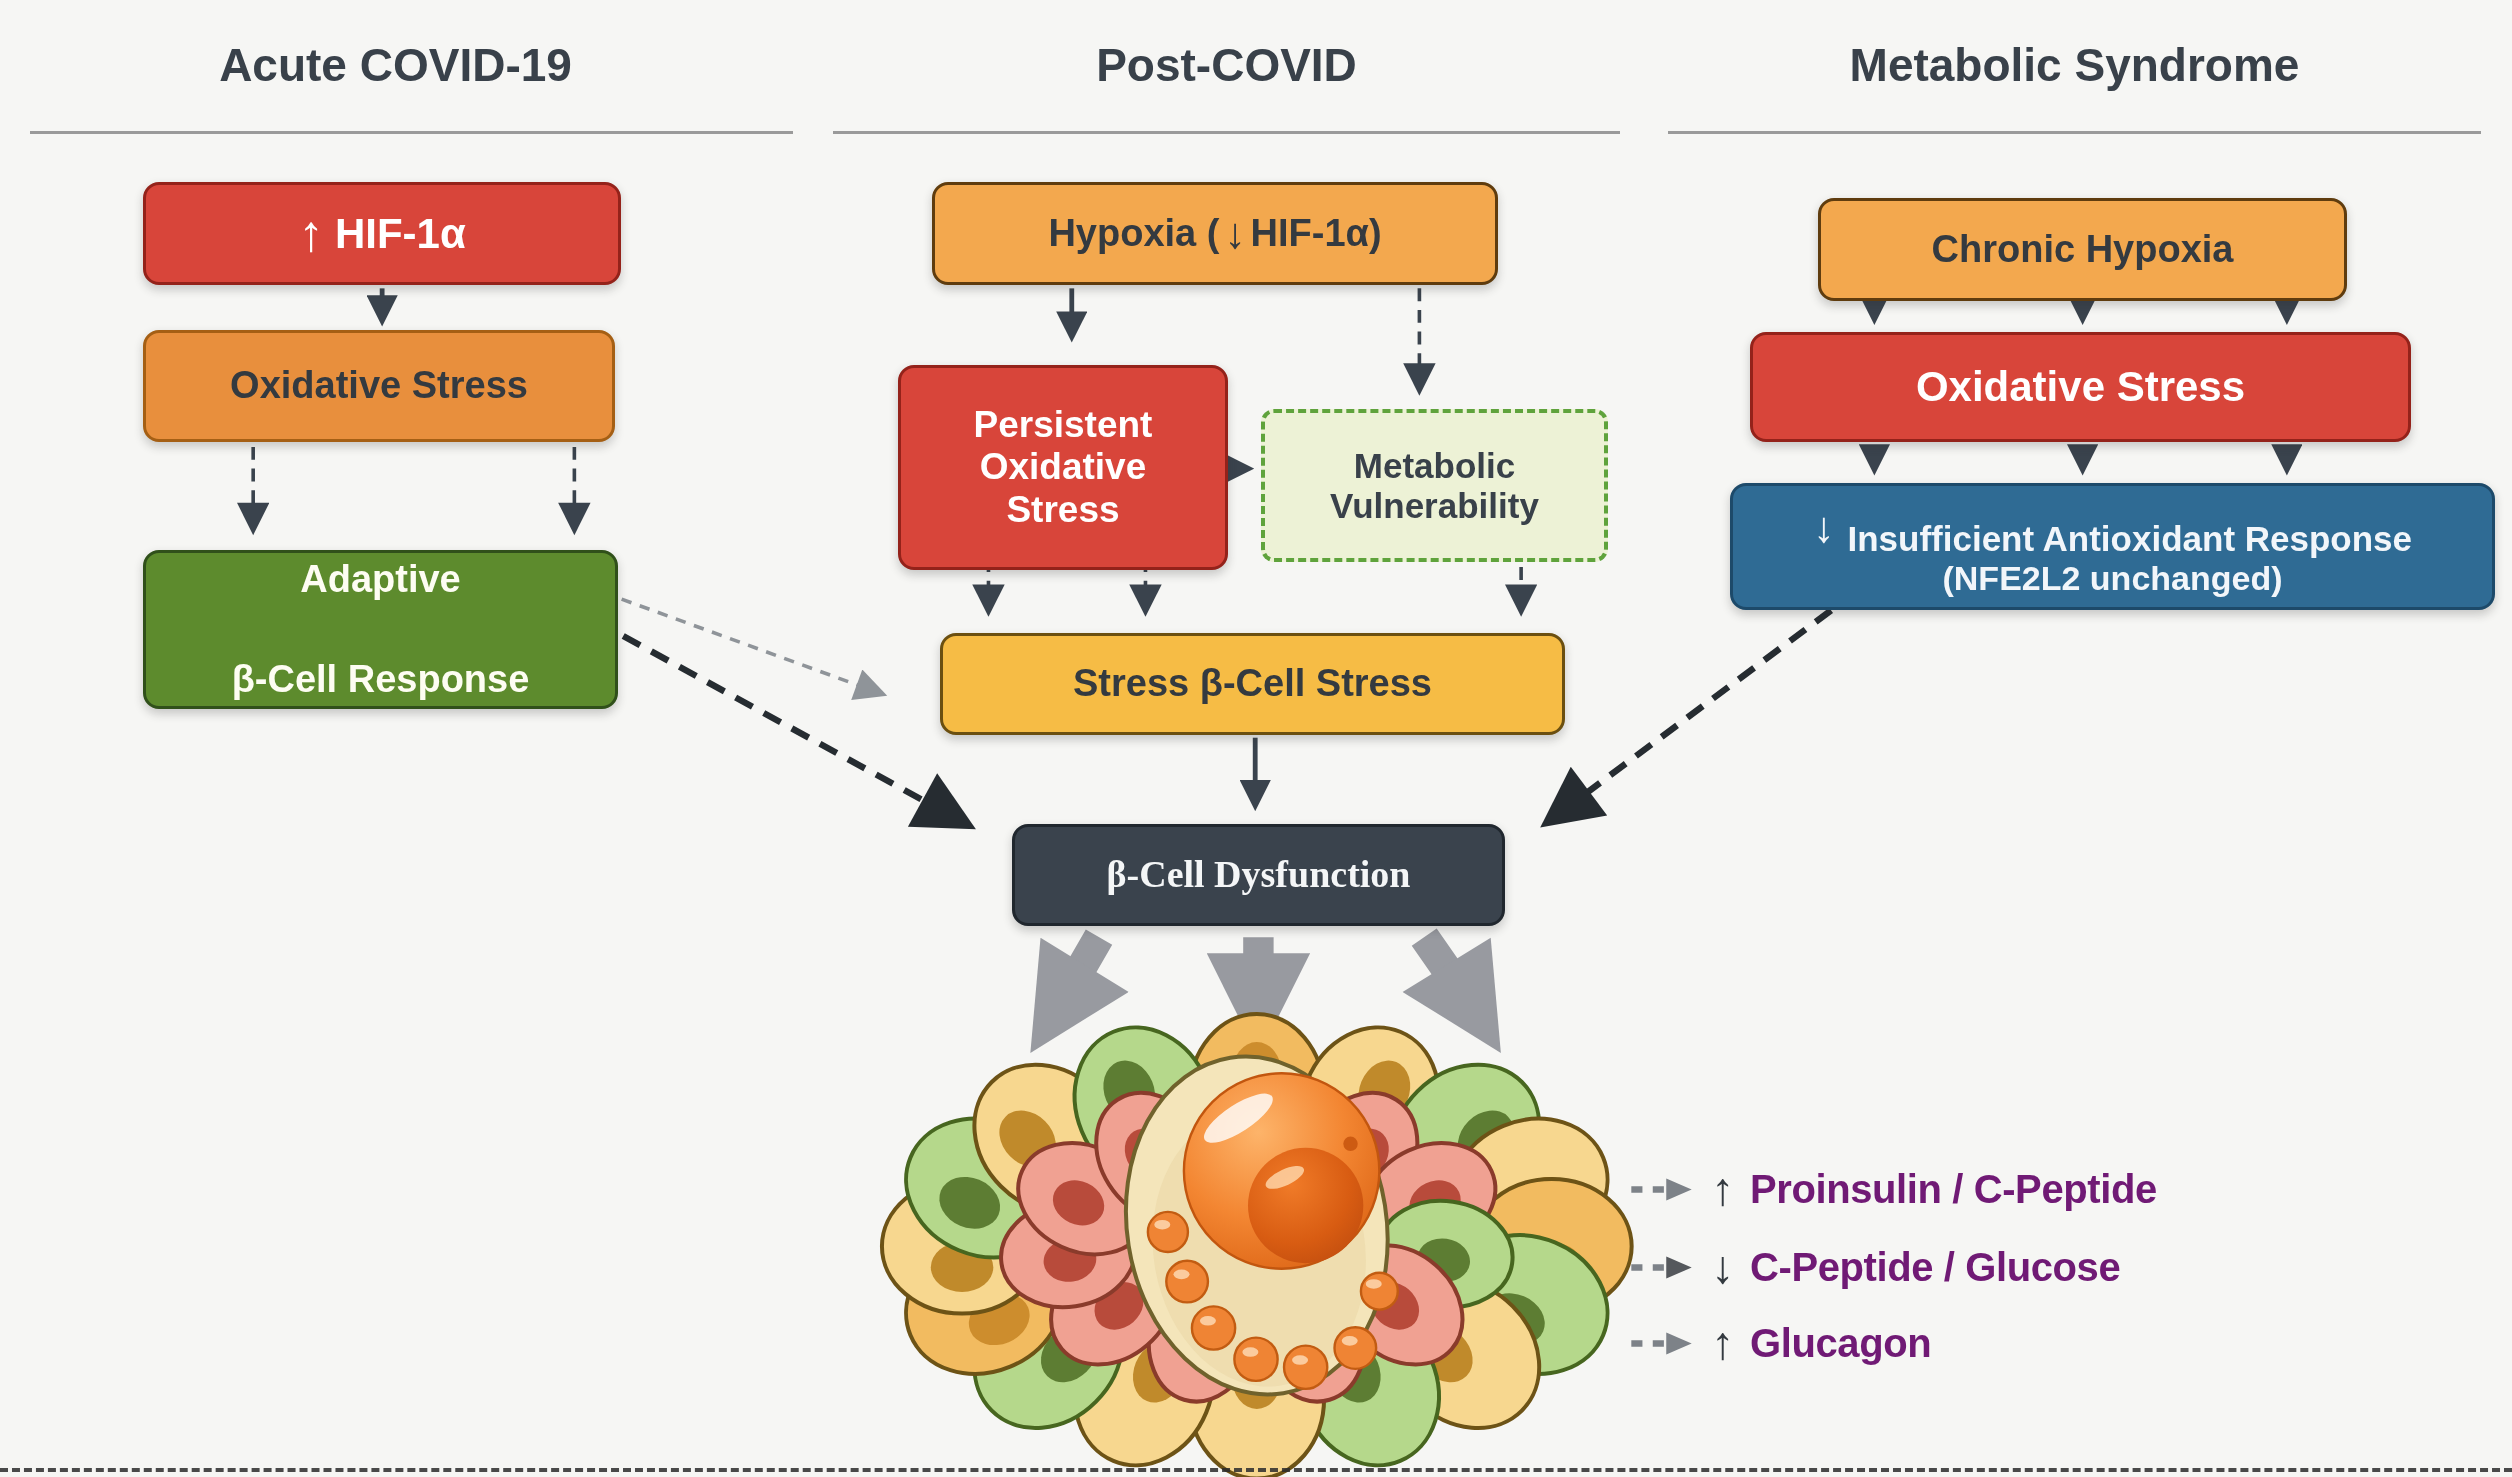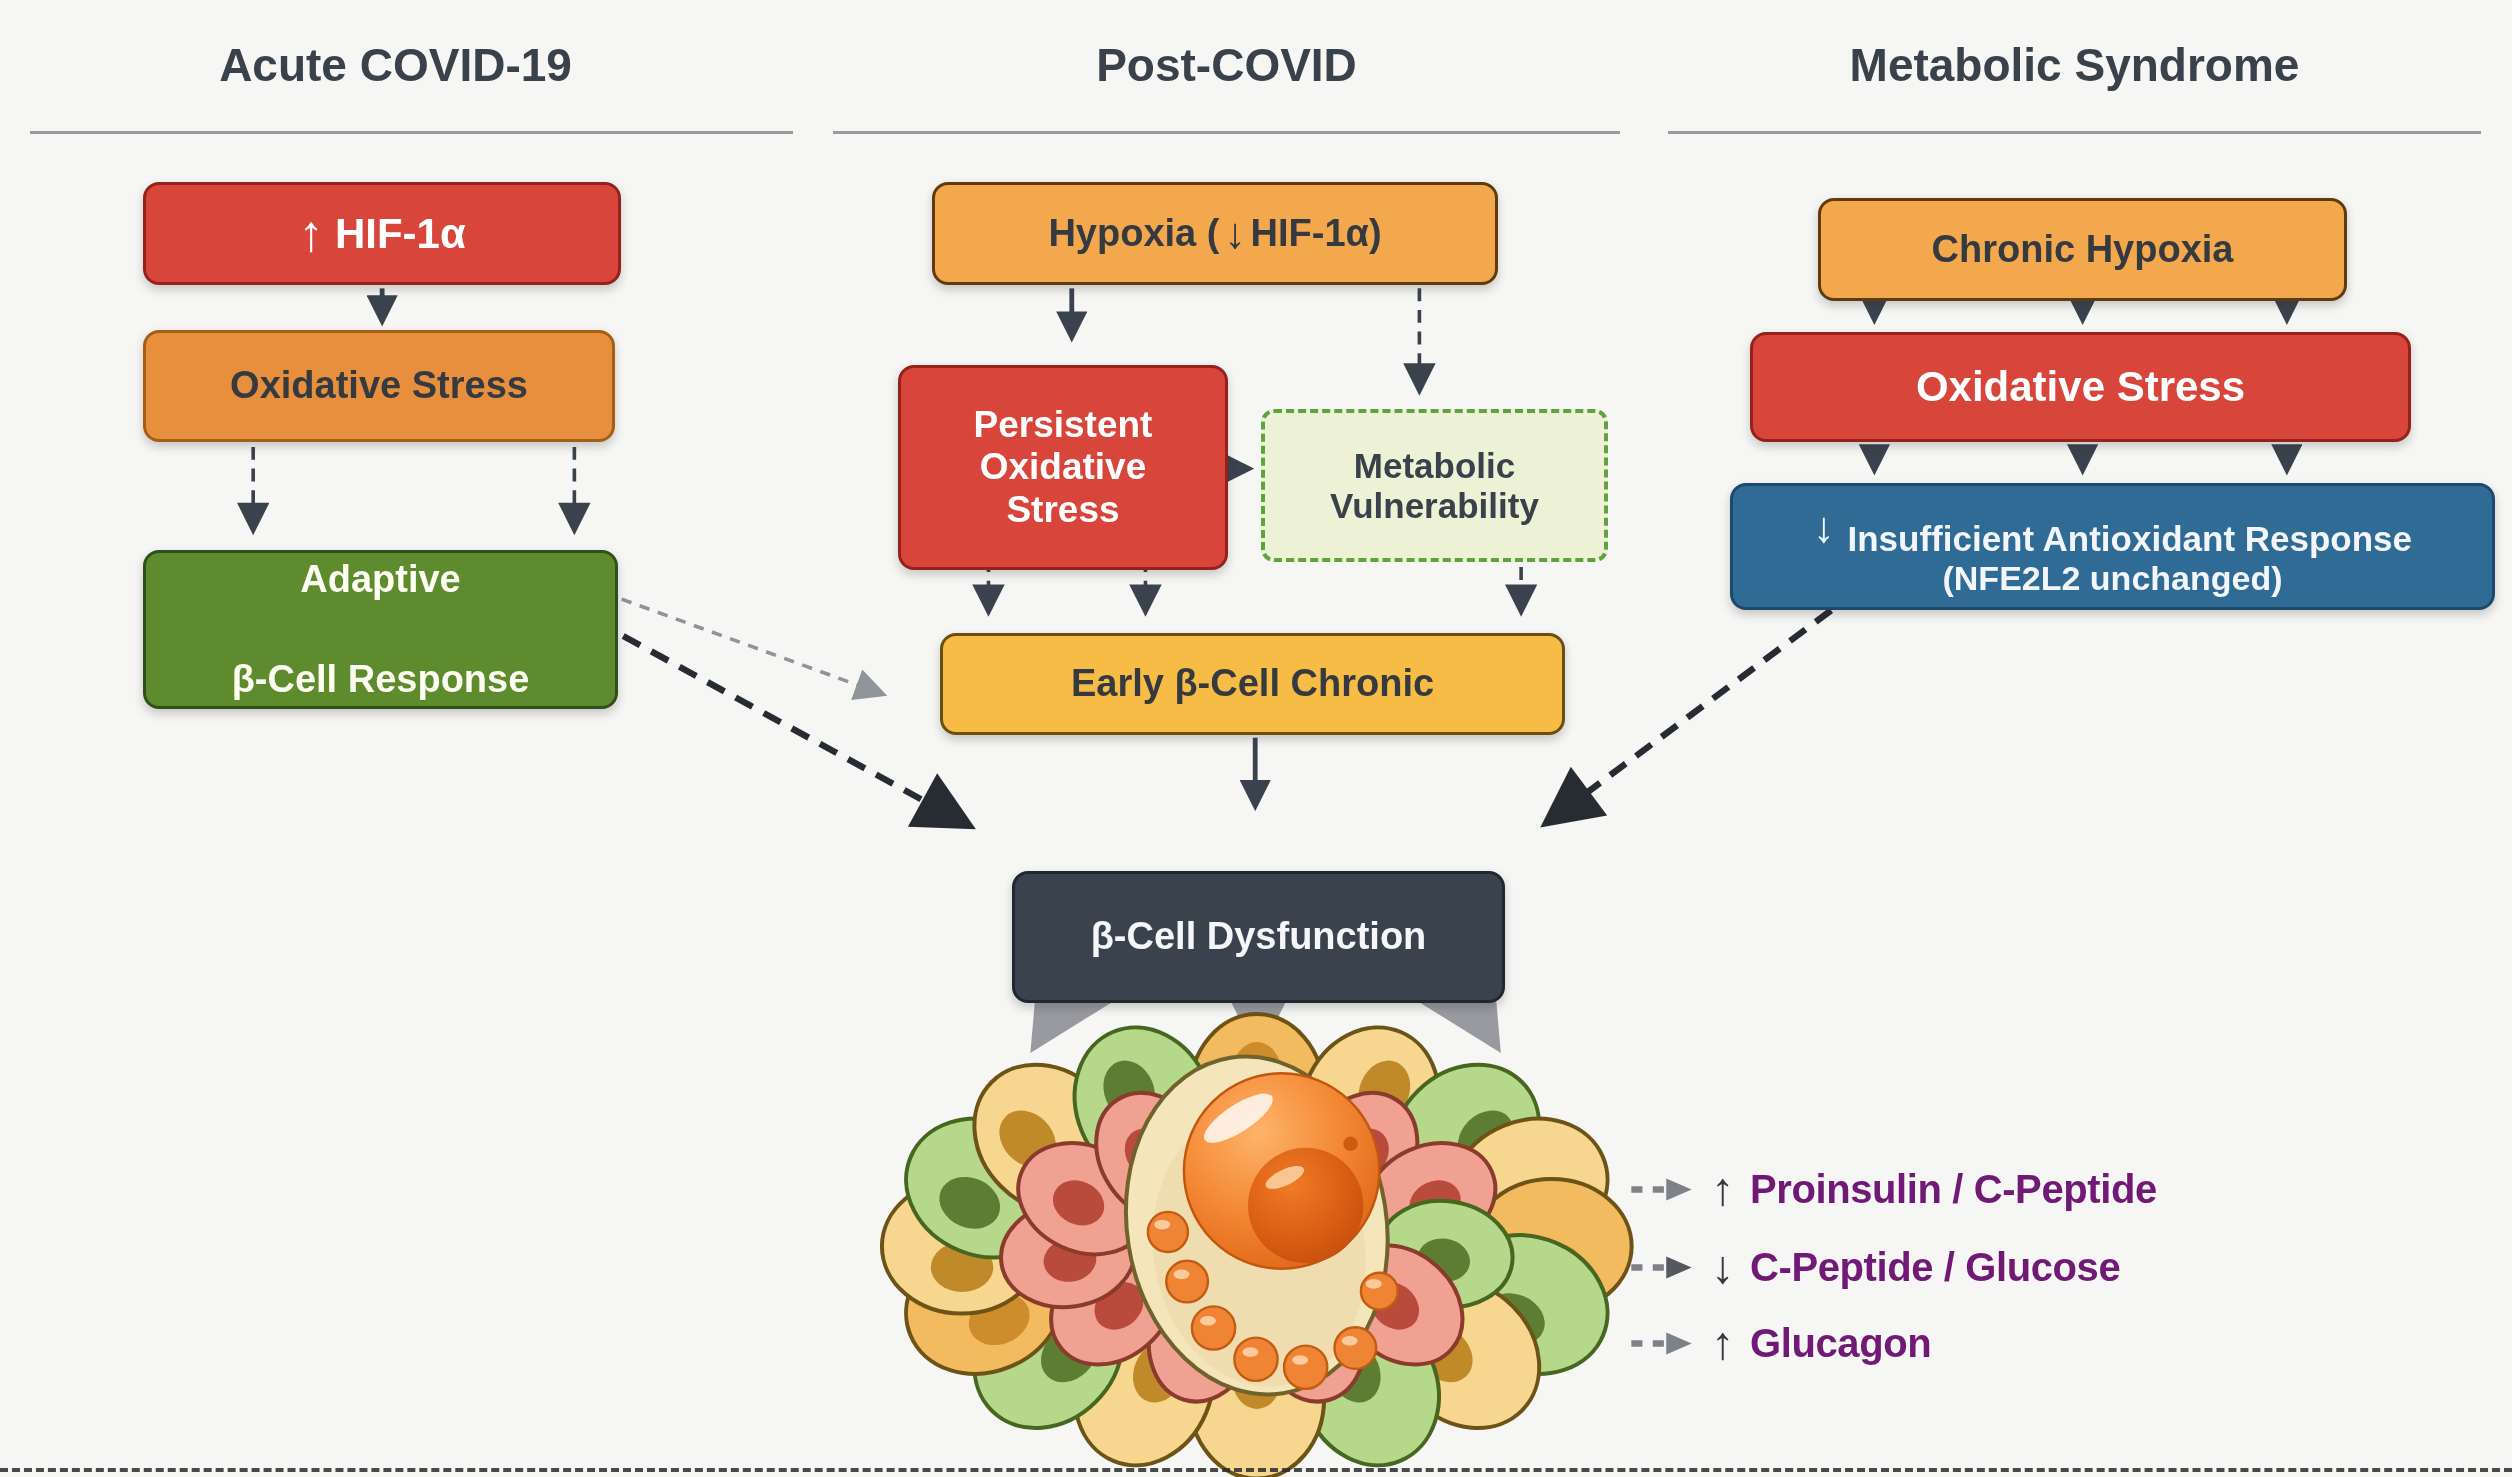--- a/index.html
+++ b/index.html
@@ -291,24 +291,24 @@
     <span class="t46">Oxidative</span>
     <span class="t46">Stress</span>
   </div>
 
   <div class="box mv-box" style="left:1261px;top:409px;width:347px;height:153px;">
     <span class="t44">Metabolic</span>
     <span class="t44">Vulnerability</span>
   </div>
 
   <div class="box gold-box" style="left:940px;top:633px;width:625px;height:102px;">
-    <span class="t48">Early β-Cell Chronic</span>
-  </div>
-
-  <div class="box slate-box" style="left:1012px;top:871px;width:493px;height:132px;">
+    <span class="t48">Stress β-Cell Stress</span>
+  </div>
+
+  <div class="box slate-box" style="left:1012px;top:824px;width:493px;height:102px;font-family:Liberation Serif, serif;">
     <span class="t48">β-Cell Dysfunction</span>
   </div>
 
   <div class="box amber-box" style="left:1818px;top:198px;width:529px;height:103px;">
     <span class="t48">Chronic Hypoxia</span>
   </div>
 
   <div class="box red-box" style="left:1750px;top:332px;width:661px;height:110px;">
     <span class="t52">Oxidative Stress</span>
   </div>

